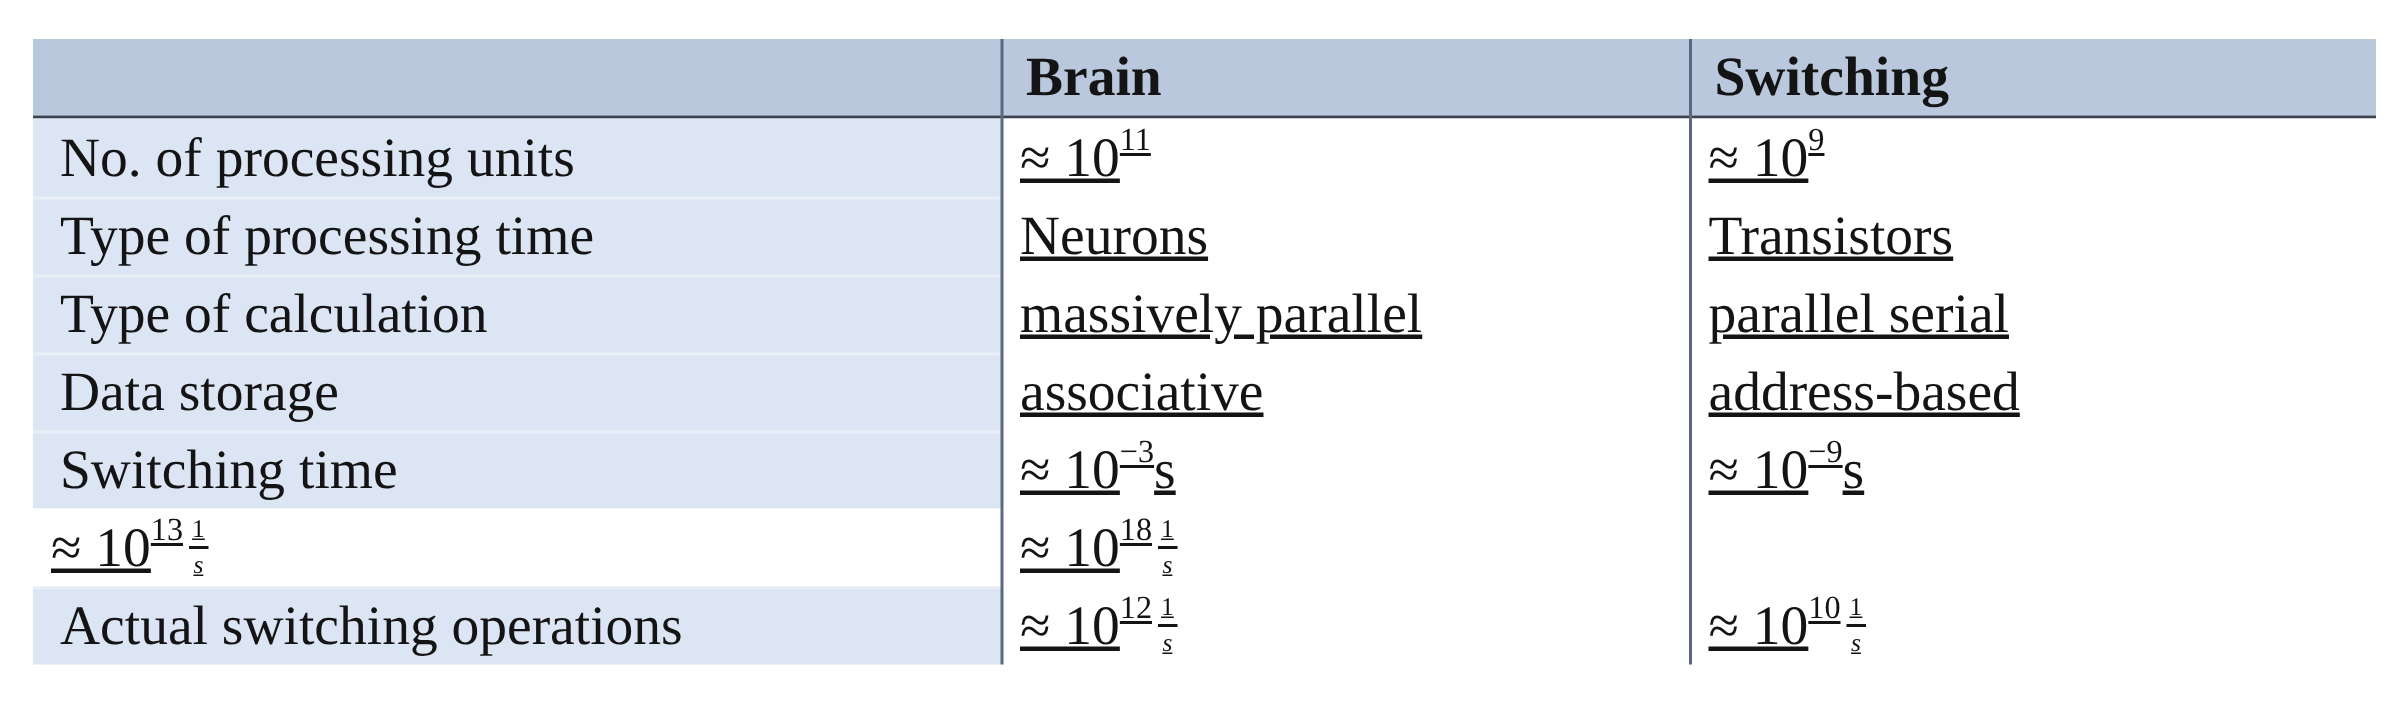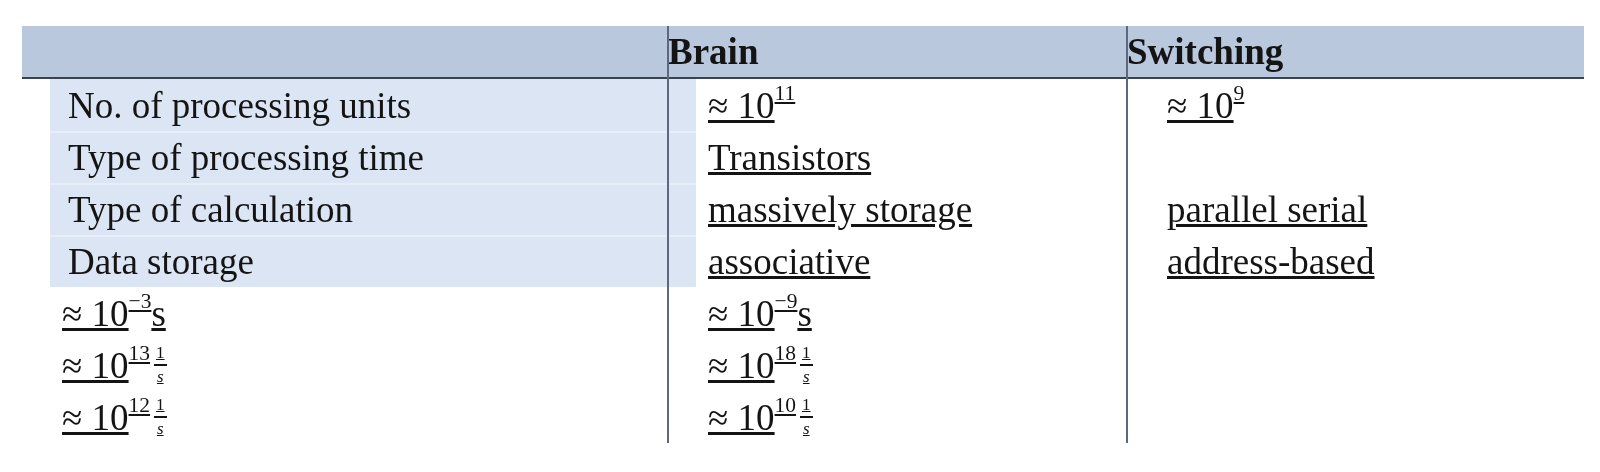--- a/index.html
+++ b/index.html
@@ -38,32 +38,31 @@
   .body-rows {
     position: absolute;
     top: 53px;
     left: 0;
     width: 100%;
   }
   .row {
     display: grid;
     grid-template-columns: 646px 459px 457px;
     height: 52px;
-    margin-left: 28px;
   }
   .cell {
     display: flex;
     align-items: center;
     font-size: 37px;
     line-height: 1;
     white-space: nowrap;
     box-sizing: border-box;
     overflow: visible;
   }
-  .cell.h { }
+  .cell.h { padding-left: 16px; }
   .cell.label {
     background: var(--label-col-bg, #dce5f3);
     padding-left: 18px;
   }
   .cell.h.corner { padding-left: 18px; background: transparent; }
   .row.sep .cell.label {
     box-shadow: inset 0 2px 0 var(--row-divider, #e8eef8);
   }
   .cell.data {
     background: #ffffff;
@@ -123,47 +122,50 @@
   <div class="hline"></div>
 
   <div class="body-rows">
     <div class="row">
       <div class="cell label">No. of processing units</div>
       <div class="cell data">≈ 10<sup>11</sup></div>
       <div class="cell data">≈ 10<sup>9</sup></div>
     </div>
     <div class="row sep">
       <div class="cell label">Type of processing time</div>
+      <div class="cell data">Neurons</div>
       <div class="cell data">Transistors</div>
     </div>
     <div class="row sep">
       <div class="cell label">Type of calculation</div>
-      <div class="cell data">massively storage</div>
+      <div class="cell data">massively parallel</div>
       <div class="cell data">parallel serial</div>
     </div>
     <div class="row sep">
       <div class="cell label">Data storage</div>
       <div class="cell data">associative</div>
       <div class="cell data">address-based</div>
     </div>
     <div class="row sep">
+      <div class="cell label">Switching time</div>
       <div class="cell data">≈ 10<sup>−3</sup>s</div>
       <div class="cell data">≈ 10<sup>−9</sup>s</div>
     </div>
     <div class="row sep">
       <div class="cell data">≈ 10<sup>13</sup><span class="frac">
             <span class="num">1</span>
             <span class="den">s</span>
           </span></div>
       <div class="cell data">≈ 10<sup>18</sup><span class="frac">
             <span class="num">1</span>
             <span class="den">s</span>
           </span></div>
     </div>
     <div class="row sep">
+      <div class="cell label">Actual switching operations</div>
       <div class="cell data">≈ 10<sup>12</sup><span class="frac">
             <span class="num">1</span>
             <span class="den">s</span>
           </span></div>
       <div class="cell data">≈ 10<sup>10</sup><span class="frac">
             <span class="num">1</span>
             <span class="den">s</span>
           </span></div>
     </div>
   </div>

